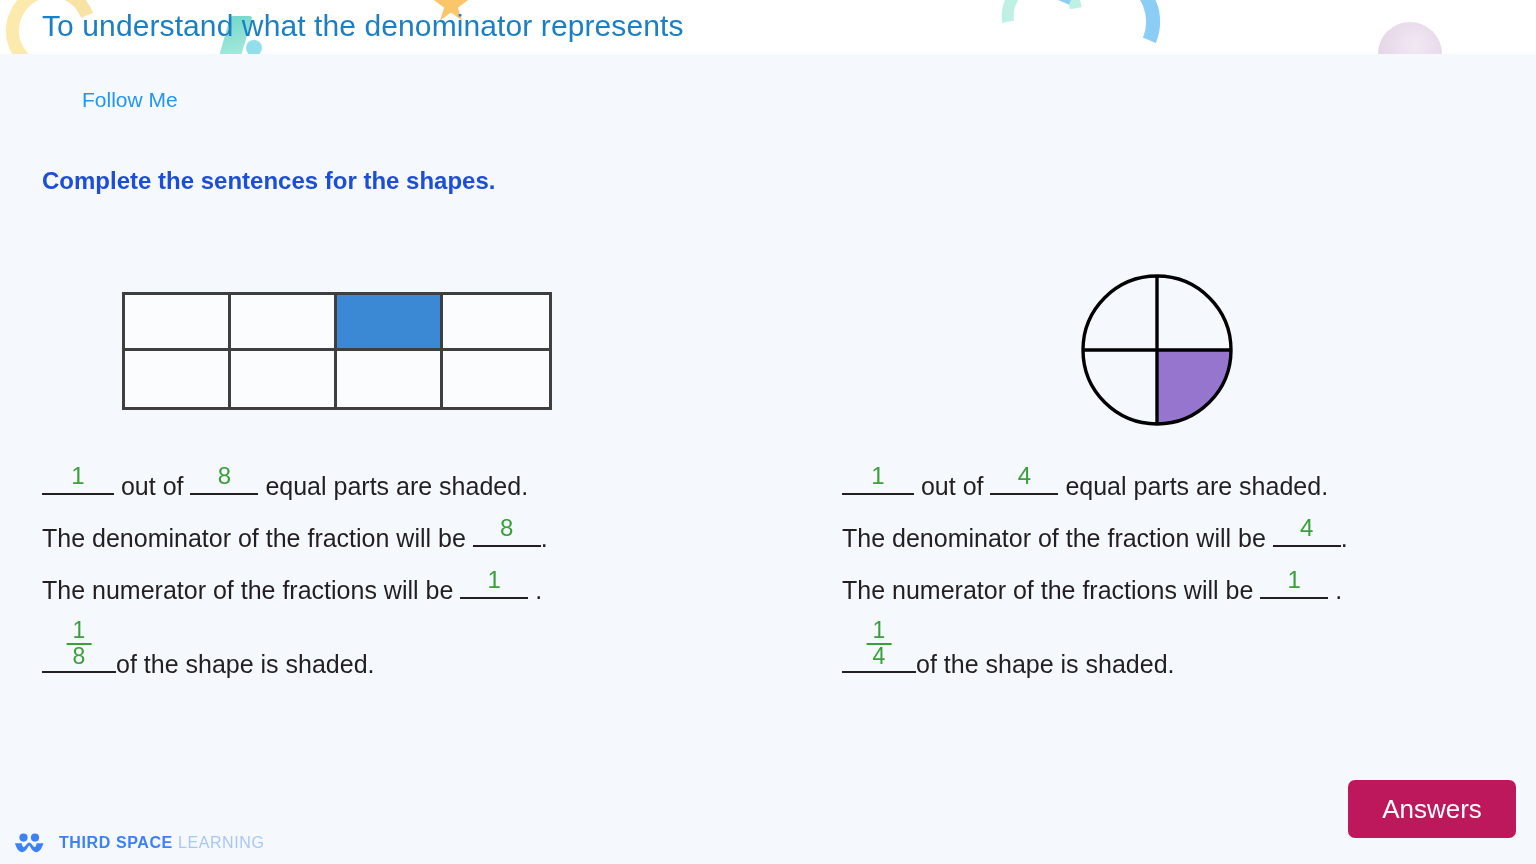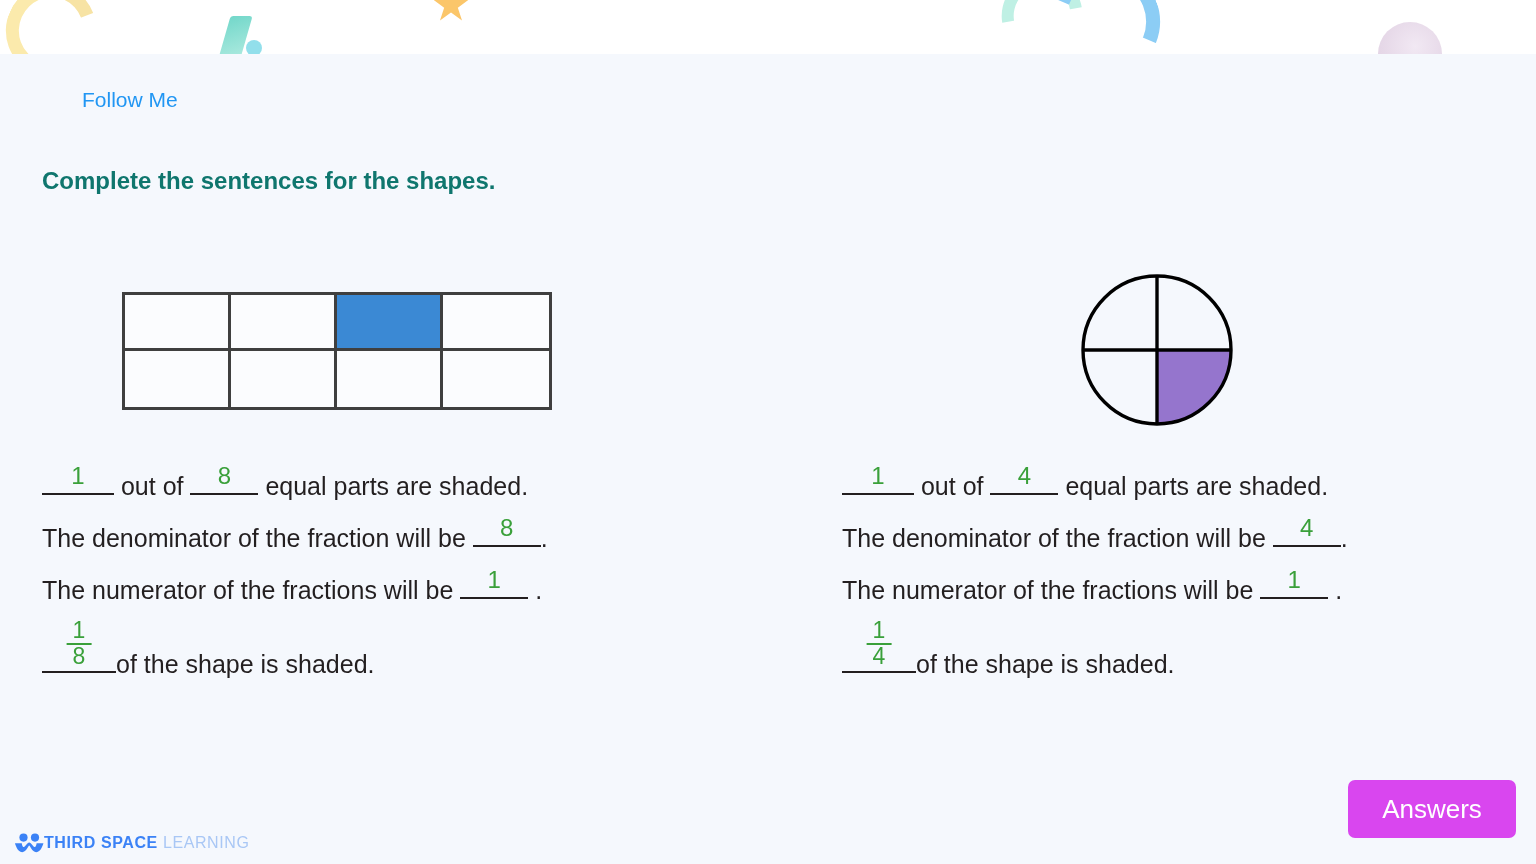--- a/index.html
+++ b/index.html
@@ -102,21 +102,21 @@
     left: 42px; top: 88px;
     font-size: 21px;
     color: #2196f3;
     margin-left: 40px;
   }
   #instruction {
     position: absolute;
     left: 42px; top: 167px;
     font-size: 24px;
     font-weight: bold;
-    color: #0f766e;
+    color: #1d4ed8;
   }
 
   
   #rect-shape {
     position: absolute;
     left: 122px; top: 292px;
     width: 430px; height: 118px;
     display: grid;
     grid-template-columns: repeat(4, 1fr);
     grid-template-rows: repeat(2, 1fr);
@@ -186,52 +186,53 @@
     line-height: 1.04;
   }
   .frac .num { display: block; border-bottom: 2px solid #3aa03a; padding: 0 6px; }
   .frac .den { display: block; }
 
   
   #answers-button {
     position: absolute;
     left: 1348px; top: 780px;
     width: 168px; height: 58px;
-    background: #d946ef;
+    background: #be185d;
     color: #ffffff;
     border: none;
     border-radius: 7px;
     font-size: 26px;
     font-family: "Liberation Sans", sans-serif;
     cursor: pointer;
   }
 
   
   #footer-logo {
     position: absolute;
     left: 14px; top: 833px;
     display: flex;
     align-items: center;
-    gap: 0;
+    gap: 15px;
   }
   #logo-text { font-size: 16px; letter-spacing: .6px; }
   #logo-text .brand { color: #3b82f6; font-weight: bold; }
   #logo-text .suffix { color: #a9c7f5; }
 </style>
 </head>
 <body>
 
 <div id="header-bar">
   <div class="deco" id="deco-yellow-crescent"></div>
   <div class="deco" id="deco-teal-slash"></div>
   <div class="deco" id="deco-teal-dot"></div>
   <div class="deco" id="deco-orange-star"></div>
   <div class="deco" id="deco-mint-arc"></div>
   <div class="deco" id="deco-blue-arc"></div>
   <div class="deco" id="deco-pink-circle"></div>
+  <div id="header-title">To understand what the denominator represents</div>
 </div>
 
 <div id="follow-me">Follow Me</div>
 <div id="instruction">Complete the sentences for the shapes.</div>
 
 <div id="rect-shape">
   <div class="cell c1"></div>
   <div class="cell c2"></div>
   <div class="cell c3" style="background: rgb(59, 137, 212);"></div>
   <div class="cell c4"></div>

